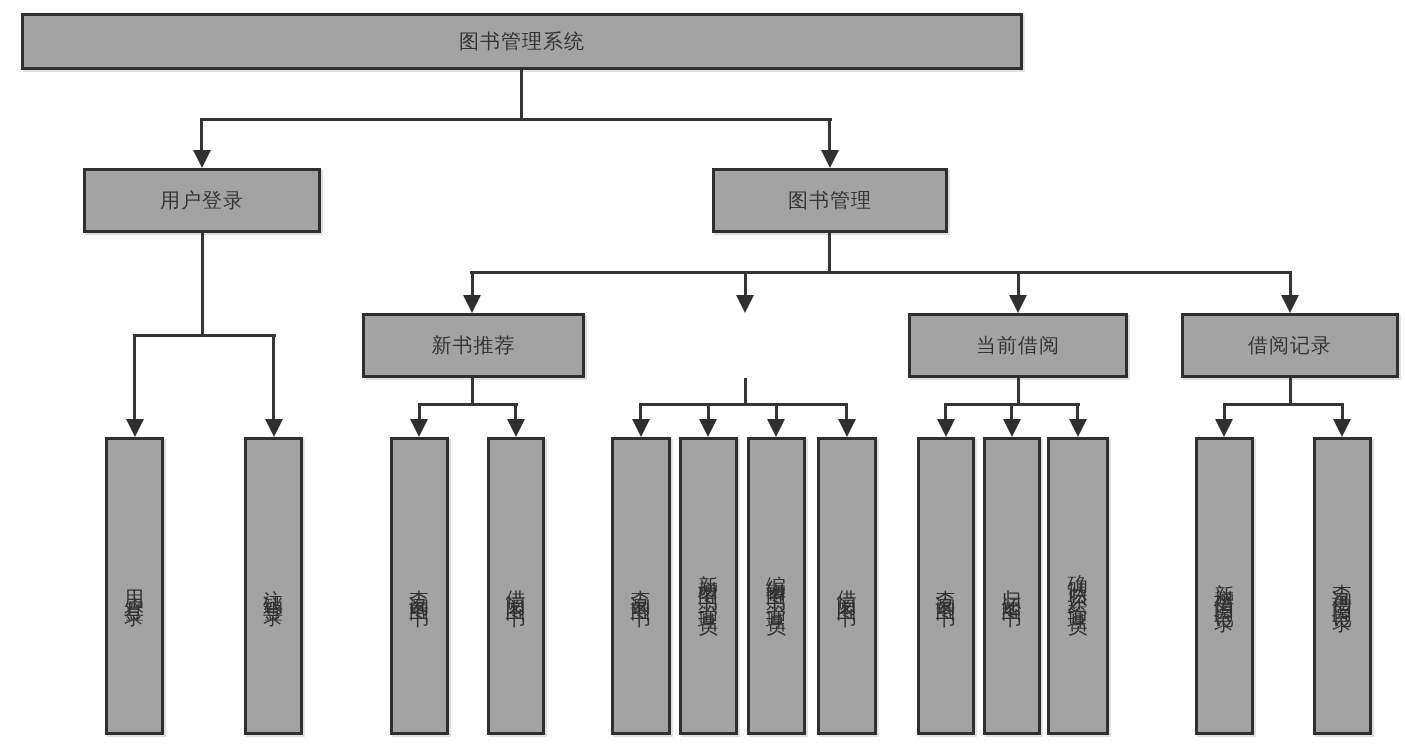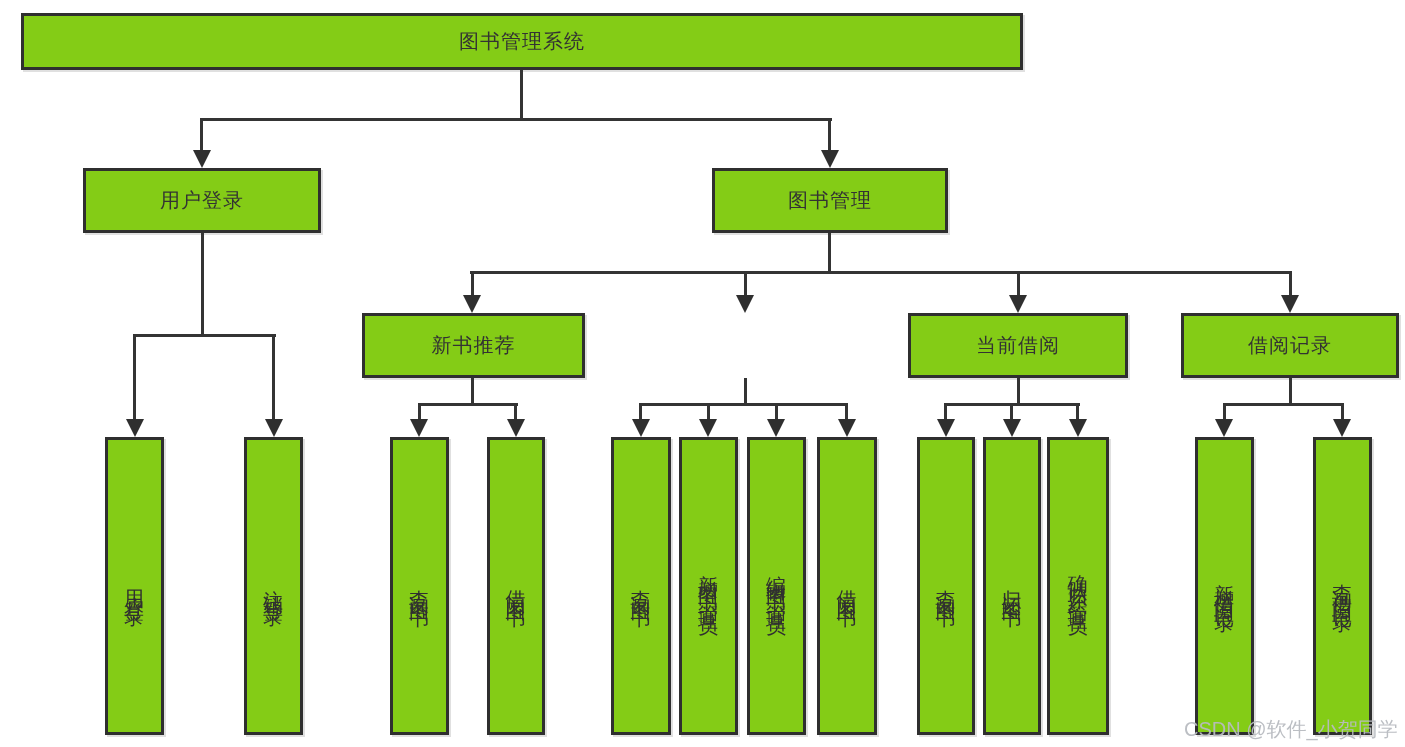--- a/index.html
+++ b/index.html
@@ -1,21 +1,21 @@
 <!DOCTYPE html>
 <html><head>
 <meta charset="utf-8">
 <style>
   html,body{margin:0;padding:0;background:#fff;}
   .stage{
     position:relative;width:1405px;height:747px;background:#fff;overflow:hidden;
     font-family:"Liberation Sans","DejaVu Sans",sans-serif;color:#303030;
   }
   .box{
-    position:absolute;box-sizing:border-box;border:3px solid #2f2f2f;background:#84cc16;
+    position:absolute;box-sizing:border-box;border:3px solid #2f2f2f;background:#a3a3a3;
     display:flex;align-items:center;justify-content:center;
     box-shadow:2px 2px 0 rgba(0,0,0,0.12);
   }
   .label{font-size:20px;color:#333;letter-spacing:1px;white-space:nowrap;}
   .vtext{
     writing-mode:vertical-rl;text-orientation:mixed;
     font-size:20px;letter-spacing:6px;line-height:1;white-space:nowrap;
   }
   .vline{position:absolute;width:3px;background:#343434;}
   .hline{position:absolute;height:3px;background:#343434;}
@@ -155,15 +155,14 @@
   <div class="arrow" style="left:1003px;top:419px"></div>
   <div class="arrow" style="left:1069px;top:419px"></div>
 
   <div class="vline" style="left:1289px;top:378px;height:28px"></div>
   <div class="hline" style="left:1223px;top:403px;width:121px"></div>
   <div class="vline" style="left:1223px;top:403px;height:20px"></div>
   <div class="vline" style="left:1341px;top:403px;height:20px"></div>
   <div class="arrow" style="left:1215px;top:419px"></div>
   <div class="arrow" style="left:1333px;top:419px"></div>
 
-  <div class="watermark">CSDN @软件_小贺同学</div>
 
 </div>
 
 </body></html>

